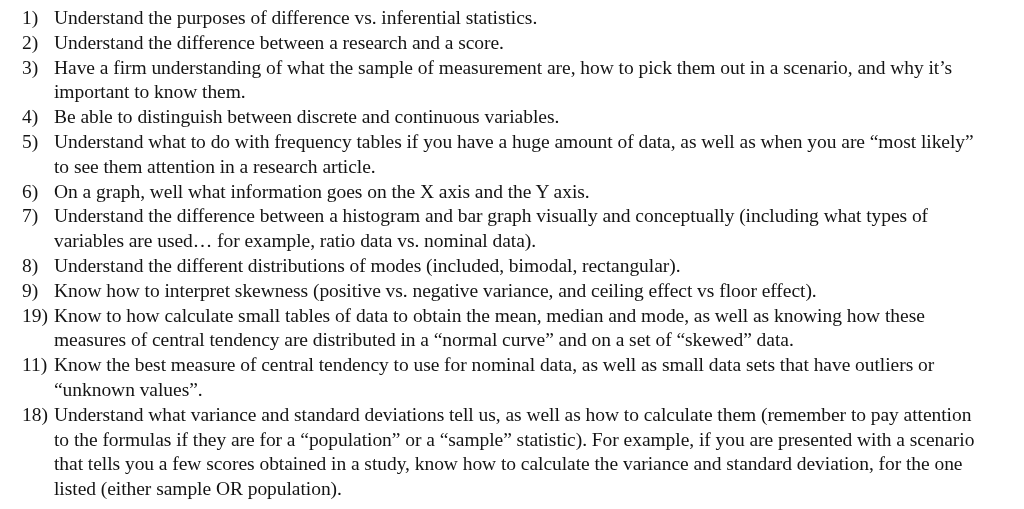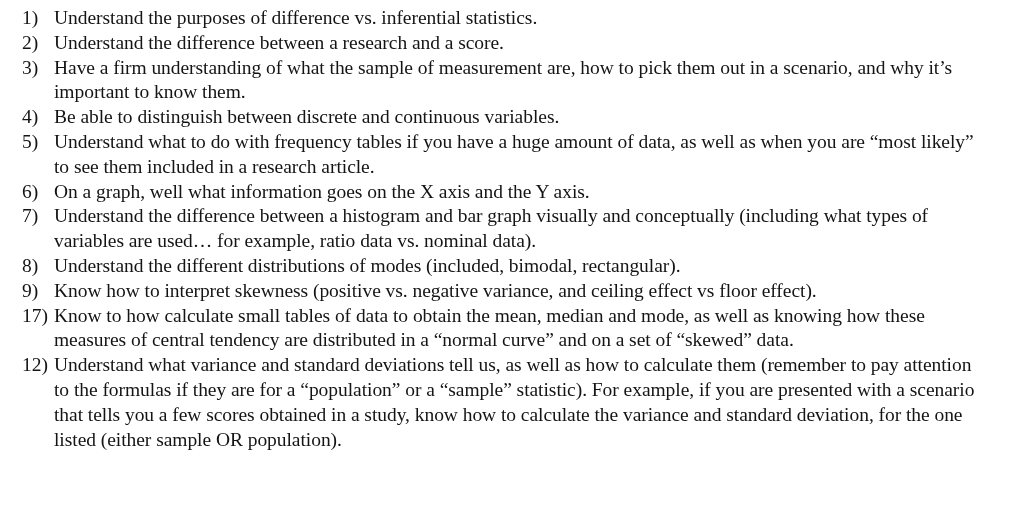--- a/index.html
+++ b/index.html
@@ -69,40 +69,44 @@
     <li class="item">
       <span class="num">3)</span>
       <span class="txt">Have a firm understanding of what the sample of measurement are, how to pick them out in a scenario, and why it’s important to know them.</span>
     </li>
     <li class="item">
       <span class="num">4)</span>
       <span class="txt">Be able to distinguish between discrete and continuous variables.</span>
     </li>
     <li class="item">
       <span class="num">5)</span>
-      <span class="txt">Understand what to do with frequency tables if you have a huge amount of data, as well as when you are “most likely” to see them included in a research article.</span>
+      <span class="txt">Understand what to do with frequency tables if you have a huge amount of data, as well as when you are “most likely” to see them attention in a research article.</span>
     </li>
     <li class="item">
       <span class="num">6)</span>
       <span class="txt">On a graph, well what information goes on the X axis and the Y axis.</span>
     </li>
     <li class="item">
       <span class="num">7)</span>
       <span class="txt">Understand the difference between a histogram and bar graph visually and conceptually (including what types of variables are used… for example, ratio data vs. nominal data).</span>
     </li>
     <li class="item">
       <span class="num">8)</span>
       <span class="txt">Understand the different distributions of modes (included, bimodal, rectangular).</span>
     </li>
     <li class="item">
       <span class="num">9)</span>
       <span class="txt">Know how to interpret skewness (positive vs. negative variance, and ceiling effect vs floor effect).</span>
     </li>
     <li class="item">
-      <span class="num">17)</span>
+      <span class="num">19)</span>
       <span class="txt">Know to how calculate small tables of data to obtain the mean, median and mode, as well as knowing how these measures of central tendency are distributed in a “normal curve” and on a set of “skewed” data.</span>
     </li>
     <li class="item">
-      <span class="num">12)</span>
+      <span class="num">11)</span>
+      <span class="txt">Know the best measure of central tendency to use for nominal data, as well as small data sets that have outliers or “unknown values”.</span>
+    </li>
+    <li class="item">
+      <span class="num">18)</span>
       <span class="txt">Understand what variance and standard deviations tell us, as well as how to calculate them (remember to pay attention to the formulas if they are for a “population” or a “sample” statistic). For example, if you are presented with a scenario that tells you a few scores obtained in a study, know how to calculate the variance and standard deviation, for the one listed (either sample OR population).</span>
     </li>
   </ol>
 </div>
 
 </body></html>

